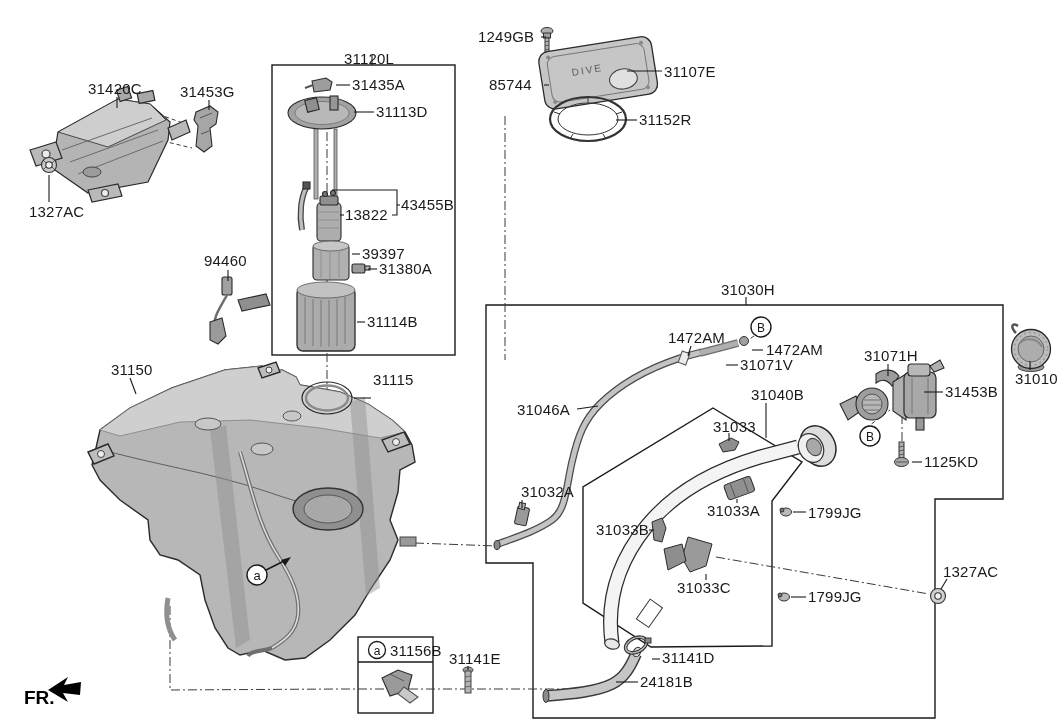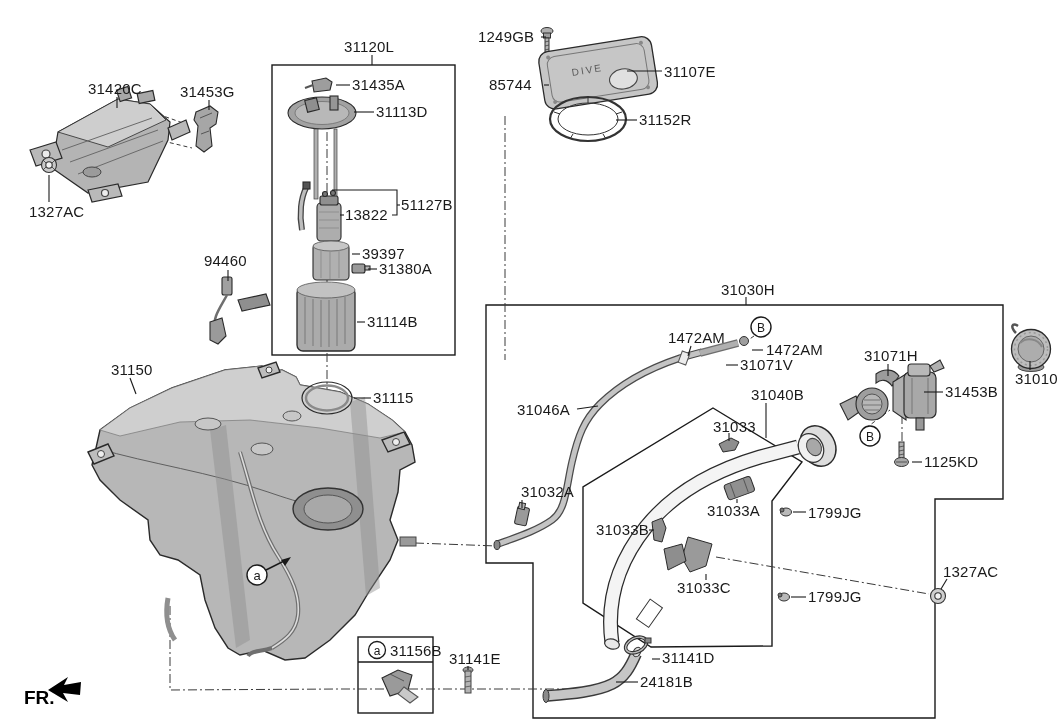--- a/index.html
+++ b/index.html
@@ -338,34 +338,34 @@
     <text x="377" y="655" text-anchor="middle" font-size="12" fill="#1a1a1a" font-family="Liberation Sans, sans-serif">a</text>
   </g>
 
   <path d="M48,690 L68,677 L64,685 L81,682 L80,695 L63,693 L68,702 Z" fill="#000000"></path>
 </svg>
 
 <div class="callout" style="left:478px;top:29px">1249GB</div>
 <div class="callout" style="left:664px;top:64px">31107E</div>
 <div class="callout" style="left:489px;top:77px">85744</div>
 <div class="callout" style="left:639px;top:112px">31152R</div>
-<div class="callout" style="left:344px;top:39px">31120L</div>
+<div class="callout" style="left:344px;top:51px">31120L</div>
 <div class="callout" style="left:352px;top:77px">31435A</div>
 <div class="callout" style="left:376px;top:104px">31113D</div>
-<div class="callout" style="left:401px;top:197px">51127B</div>
+<div class="callout" style="left:401px;top:197px">43455B</div>
 <div class="callout" style="left:345px;top:207px">13822</div>
 <div class="callout" style="left:362px;top:246px">39397</div>
 <div class="callout" style="left:379px;top:261px">31380A</div>
 <div class="callout" style="left:367px;top:314px">31114B</div>
 <div class="callout" style="left:88px;top:81px">31420C</div>
 <div class="callout" style="left:180px;top:84px">31453G</div>
 <div class="callout" style="left:29px;top:204px">1327AC</div>
 <div class="callout" style="left:204px;top:253px">94460</div>
 <div class="callout" style="left:111px;top:362px">31150</div>
-<div class="callout" style="left:373px;top:390px">31115</div>
+<div class="callout" style="left:373px;top:372px">31115</div>
 <div class="callout" style="left:721px;top:282px">31030H</div>
 <div class="callout" style="left:668px;top:330px">1472AM</div>
 <div class="callout" style="left:766px;top:342px">1472AM</div>
 <div class="callout" style="left:740px;top:357px">31071V</div>
 <div class="callout" style="left:517px;top:402px">31046A</div>
 <div class="callout" style="left:864px;top:348px">31071H</div>
 <div class="callout" style="left:945px;top:384px">31453B</div>
 <div class="callout" style="left:1015px;top:371px">31010</div>
 <div class="callout" style="left:924px;top:454px">1125KD</div>
 <div class="callout" style="left:751px;top:387px">31040B</div>

